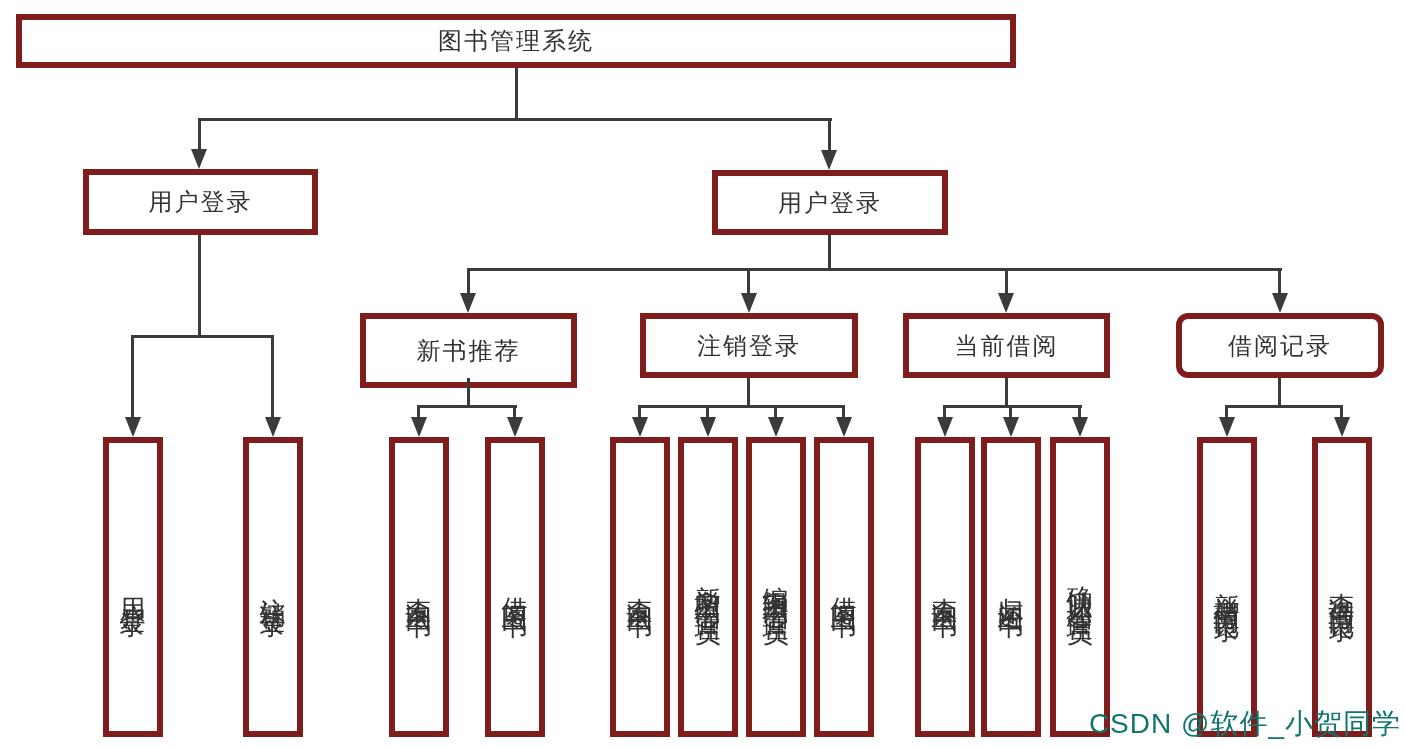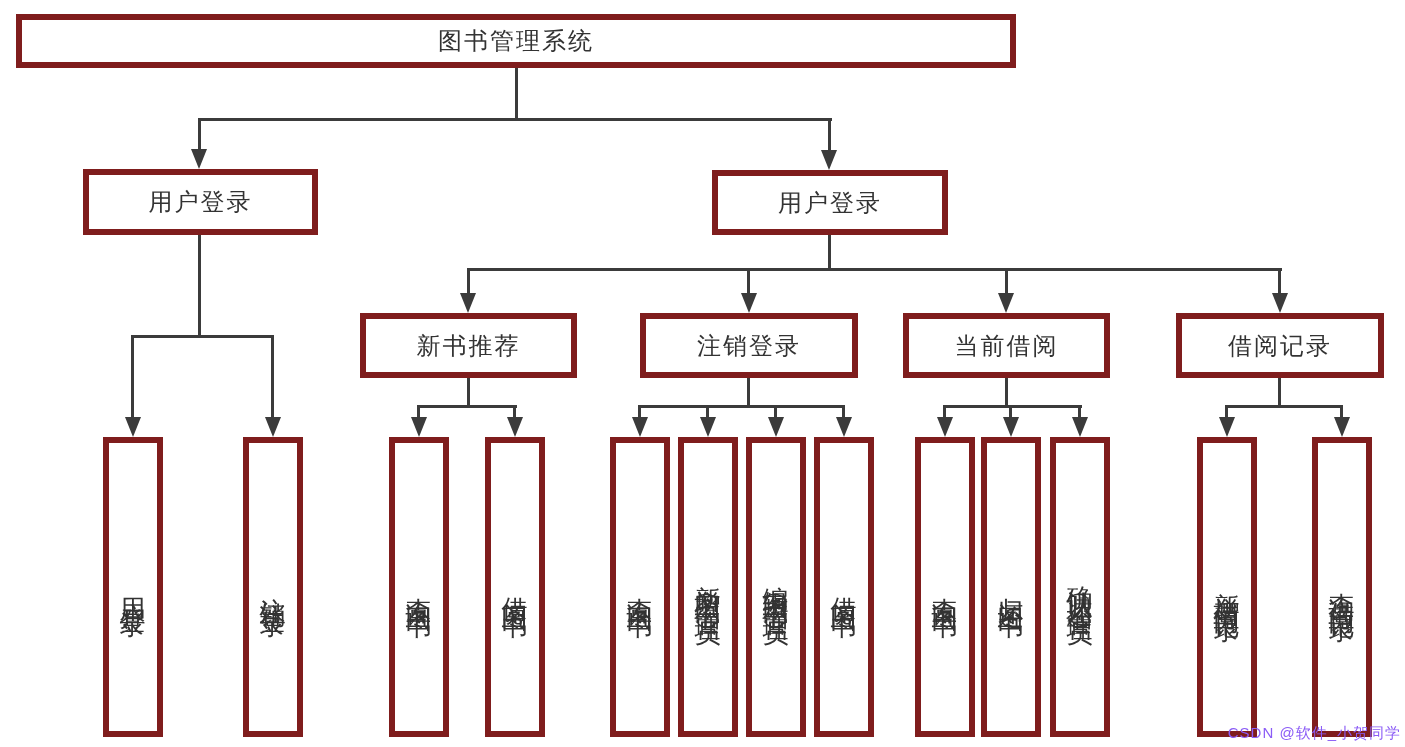--- a/index.html
+++ b/index.html
@@ -36,22 +36,22 @@
     position: absolute;
     width: 0; height: 0;
     border-left: 8px solid transparent;
     border-right: 8px solid transparent;
     border-top: 20px solid #3b3b3b;
   }
   .watermark {
     position: absolute;
     right: 4px;
     bottom: 4px;
-    font-size: 15px;
-    color: #8b5cf6;
+    font-size: 28px;
+    color: #0f766e;
     letter-spacing: 1px;
     z-index: 10;
     background: transparent;
   }
 </style>
 </head>
 <body>
 
 <div class="canvas">
 
@@ -84,30 +84,30 @@
   <div class="hl" style="left:467px; top:268px; width:815px;"></div>
   <div class="vl" style="left:467px; top:268px; height:27px;"></div>
   <div class="ar" style="left:460px; top:293px;"></div>
   <div class="vl" style="left:747px; top:268px; height:27px;"></div>
   <div class="ar" style="left:741px; top:293px;"></div>
   <div class="vl" style="left:1005px; top:268px; height:27px;"></div>
   <div class="ar" style="left:998px; top:293px;"></div>
   <div class="vl" style="left:1278px; top:268px; height:27px;"></div>
   <div class="ar" style="left:1272px; top:293px;"></div>
 
-  <div class="node" style="left:360px; top:313px; width:217px; height:65px;">
+  <div class="node" style="left:360px; top:313px; width:217px; height:75px;">
     <span>新书推荐</span>
   </div>
   <div class="node" style="left:640px; top:313px; width:218px; height:65px;">
     <span>注销登录</span>
   </div>
   <div class="node" style="left:903px; top:313px; width:207px; height:65px;">
     <span>当前借阅</span>
   </div>
-  <div class="node" style="left:1176px; top:313px; width:208px; height:65px;">
+  <div class="node" style="left:1176px; top:313px; width:208px; height:65px;border-radius:12px;">
     <span>借阅记录</span>
   </div>
 
   <div class="vl" style="left:467px; top:378px; height:30px;"></div>
   <div class="hl" style="left:417px; top:405px; width:100px;"></div>
   <div class="vl" style="left:417px; top:405px; height:14px;"></div>
   <div class="ar" style="left:411px; top:417px;"></div>
   <div class="vl" style="left:513px; top:405px; height:14px;"></div>
   <div class="ar" style="left:507px; top:417px;"></div>
 

